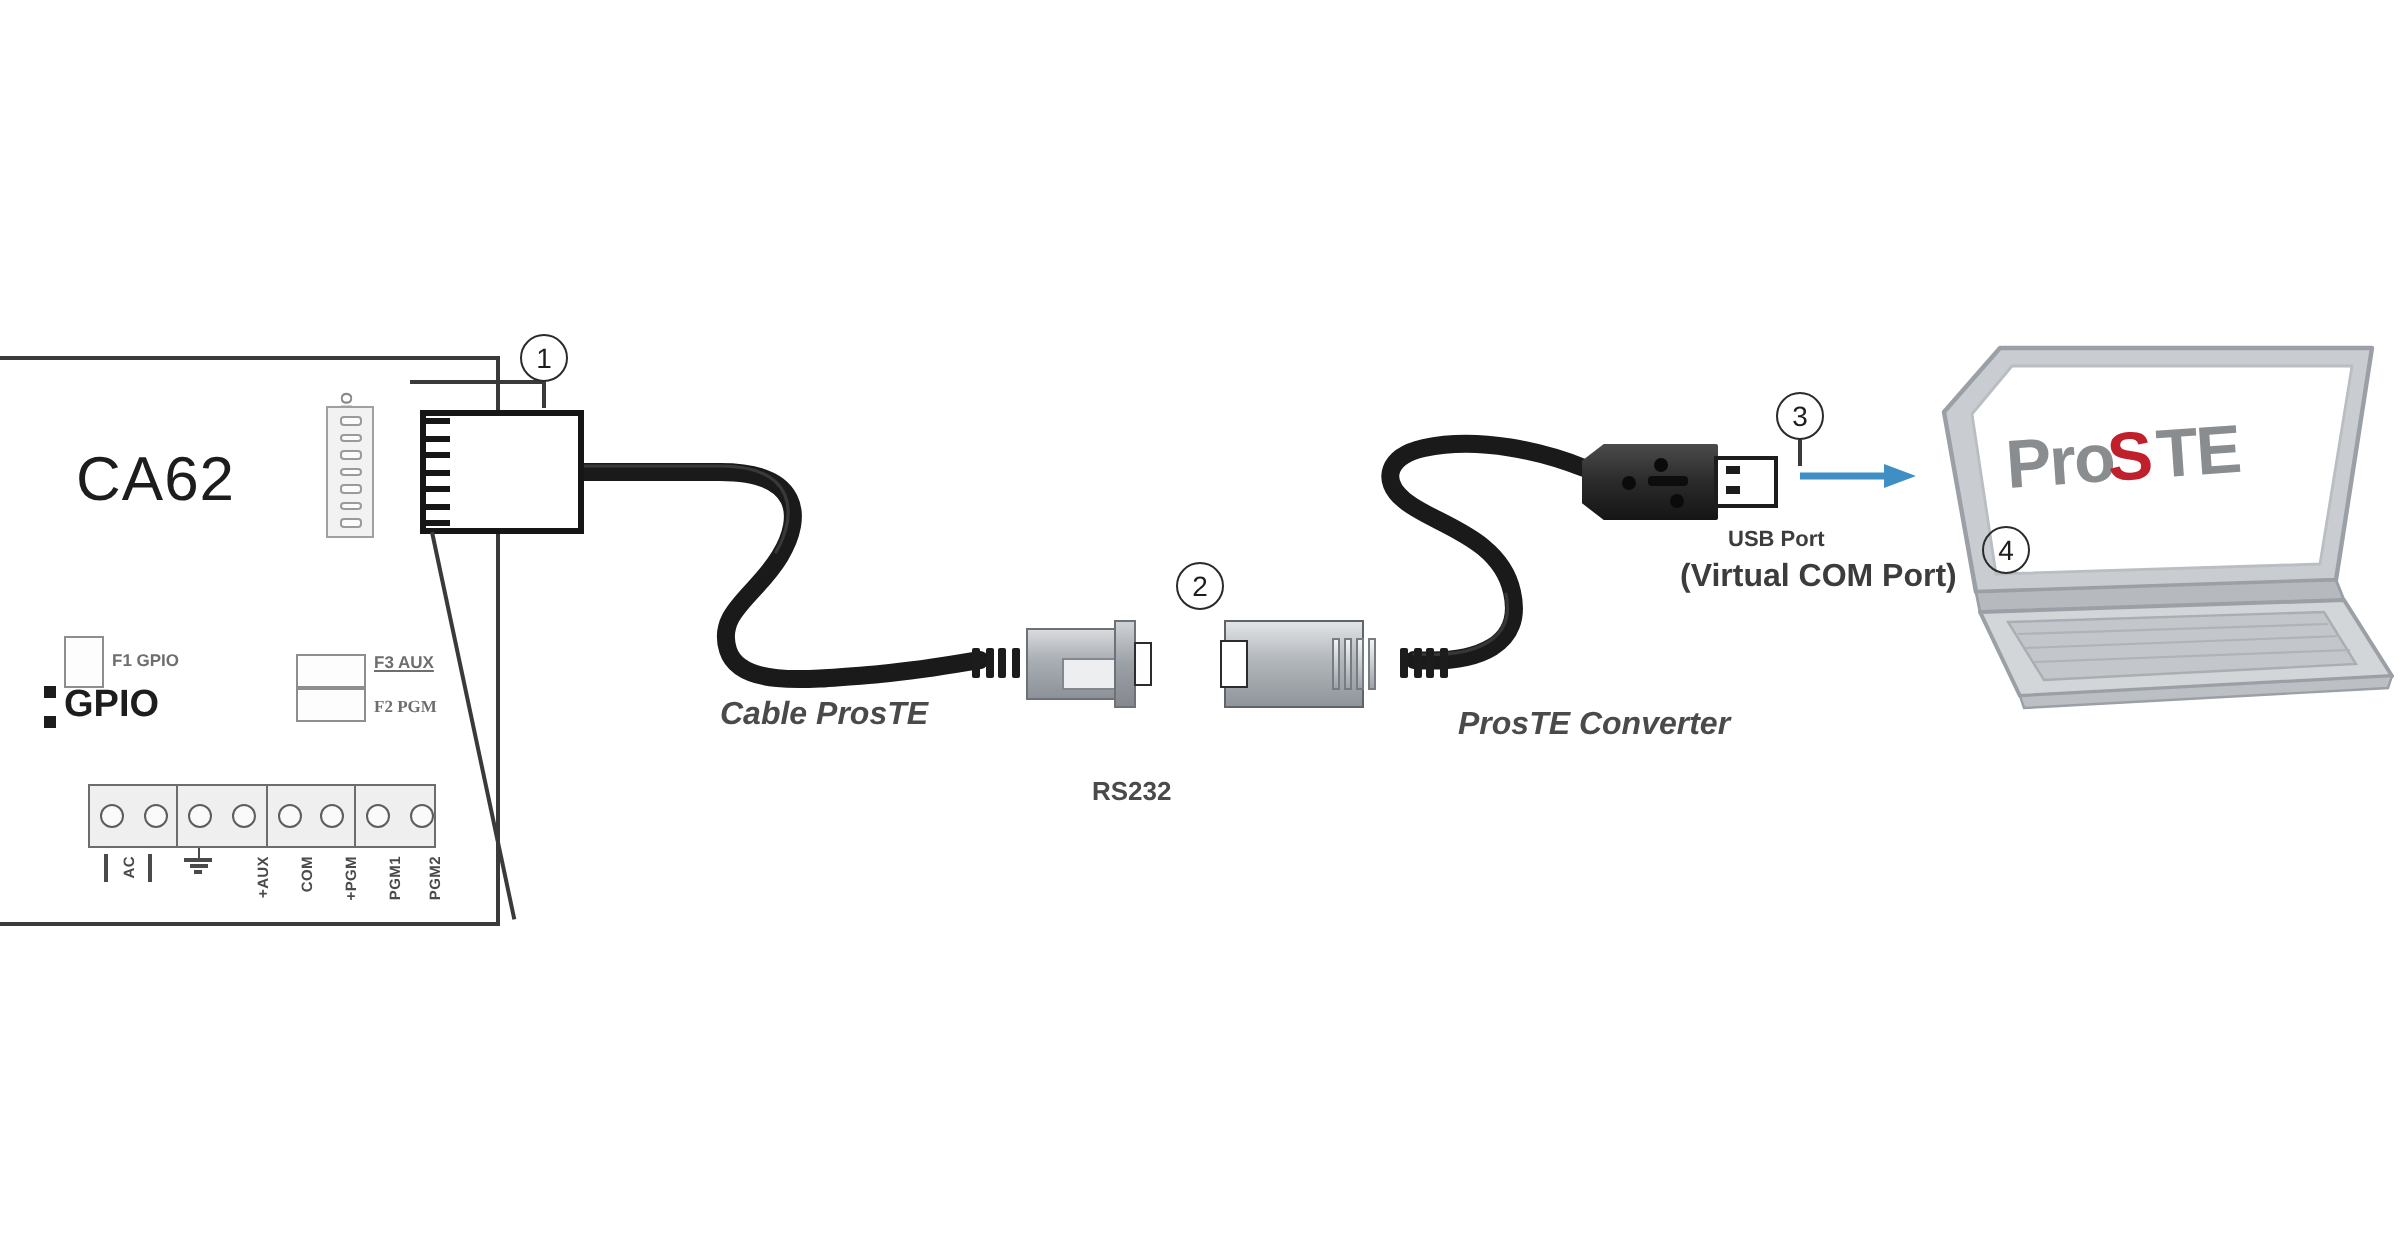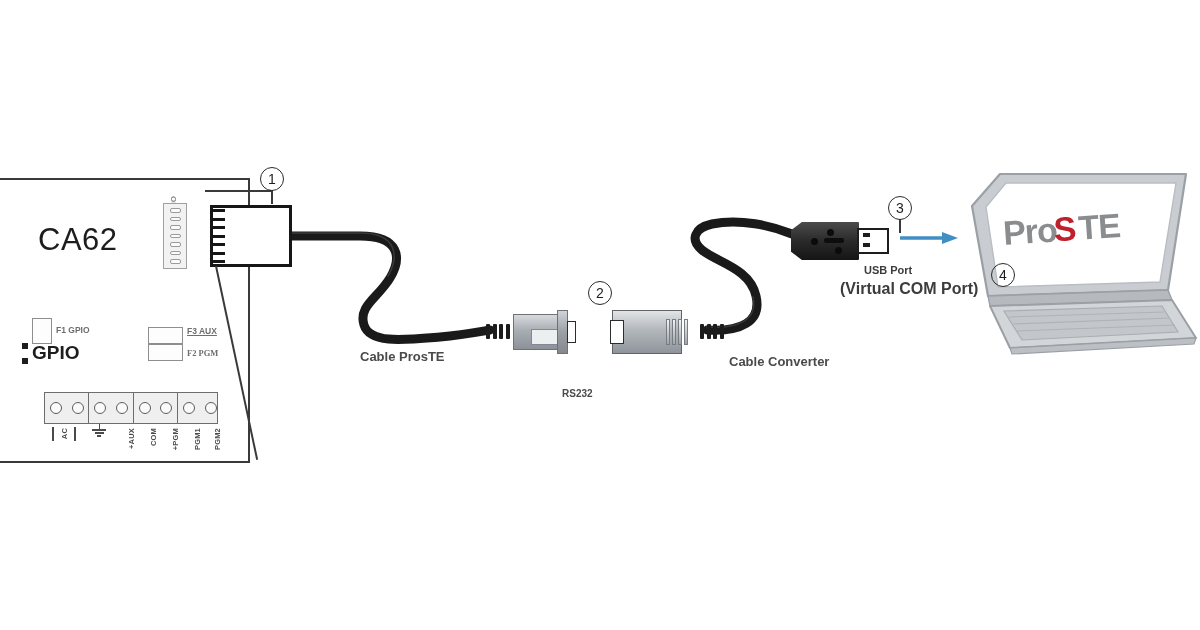--- a/index.html
+++ b/index.html
@@ -476,31 +476,32 @@
   #laptop-screen-text .g { color: #8a8d90; }
   #laptop-screen-text .r {
     color: #c0202b;
     position: relative;
     left: -3px;
   }
 
   
   .diagram-label {
     position: absolute;
-    font-size: 13px;
+    font-size: 16px;
     font-weight: bold;
     color: #4a4a4a;
     white-space: nowrap;
+    font-style: italic;
   }
   #label-cable-proste { left: 360px; top: 349px; }
   #label-cable-converter { left: 729px; top: 354px; }
   #label-rs232 {
-    left: 562px;
+    left: 546px;
     top: 388px;
-    font-size: 10px;
+    font-size: 13px;
     font-style: normal;
   }
   #label-usb-port {
     left: 848px;
     top: 264px;
     font-size: 11px;
     font-style: normal;
     color: #3c3c3c;
     text-align: left;
     margin-left: 16px;
@@ -711,18 +712,18 @@
   <div id="laptop-screen-text">
     <span class="g">Pro</span><span class="r">S</span><span class="g">TE</span>
   </div>
 
   <div class="callout" id="callout-1">1</div>
   <div class="callout" id="callout-2">2</div>
   <div class="callout" id="callout-3">3</div>
   <div class="callout" id="callout-4">4</div>
 
   <div class="diagram-label" id="label-cable-proste">Cable ProsTE</div>
-  <div class="diagram-label" id="label-cable-converter">Cable Converter</div>
+  <div class="diagram-label" id="label-cable-converter">ProsTE Converter</div>
   <div class="diagram-label" id="label-rs232">RS232</div>
   <div class="diagram-label" id="label-usb-port">USB Port</div>
   <div class="diagram-label" id="label-usb-port-2">(Virtual COM Port)</div>
 
 </div>
 
 </body></html>

